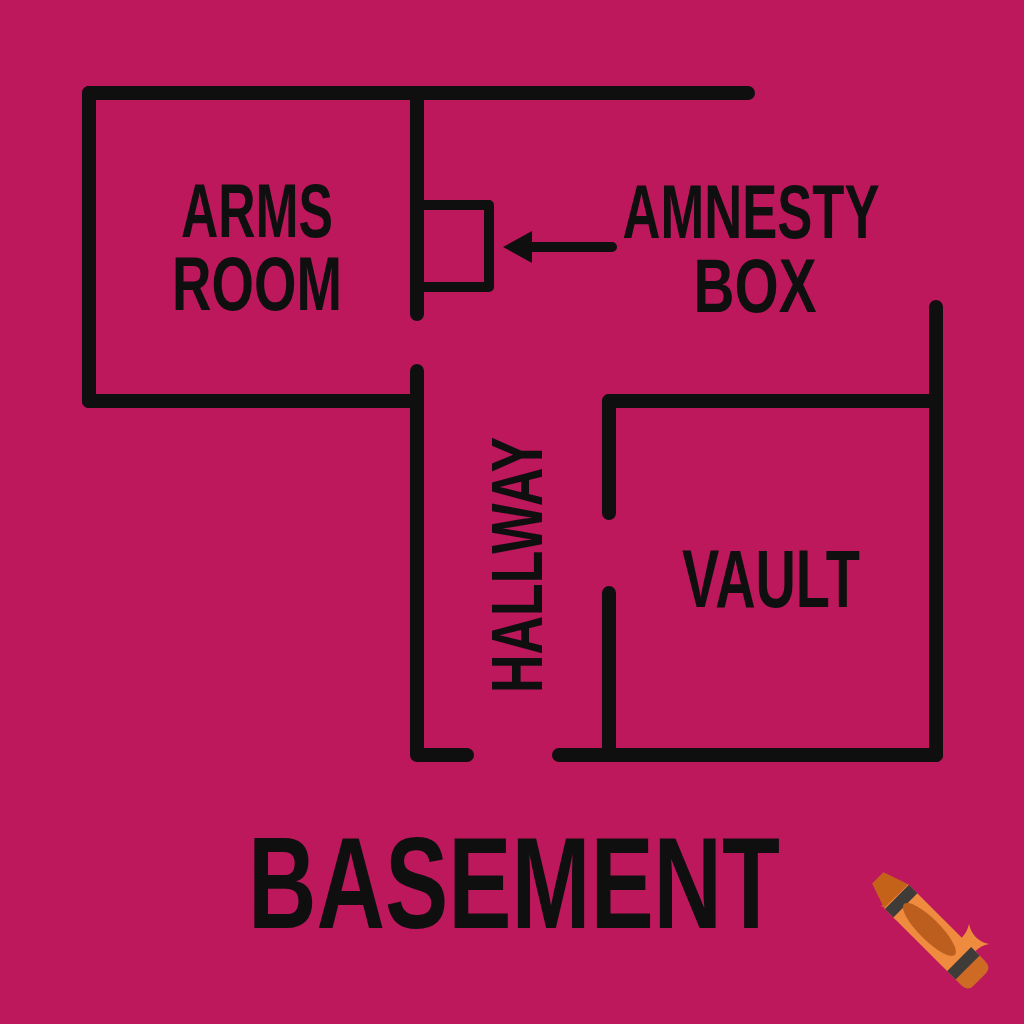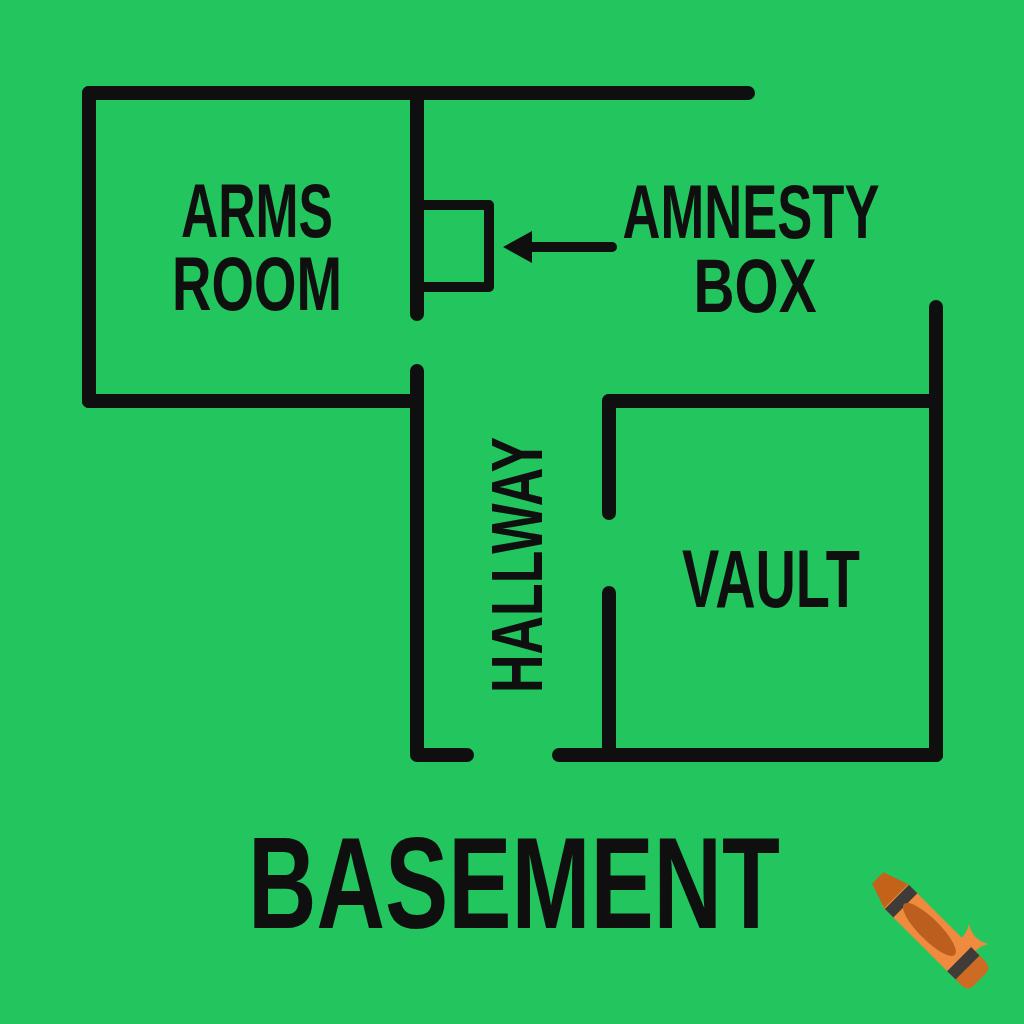--- a/index.html
+++ b/index.html
@@ -1,20 +1,20 @@
 <!DOCTYPE html>
 <html><head>
 <meta charset="utf-8">
 <style>
   html, body { margin: 0; padding: 0; background: #ffffff; }
   .canvas {
     position: relative;
     width: 1024px;
     height: 1024px;
-    background: #22c55e;
+    background: #be185d;
     overflow: hidden;
     font-family: "Liberation Sans", sans-serif;
   }
   svg.plan { position: absolute; left: 0; top: 0; }
   .wall {
     fill: none;
     stroke: #0f0f0f;
     stroke-linecap: round;
     stroke-linejoin: round;
   }

